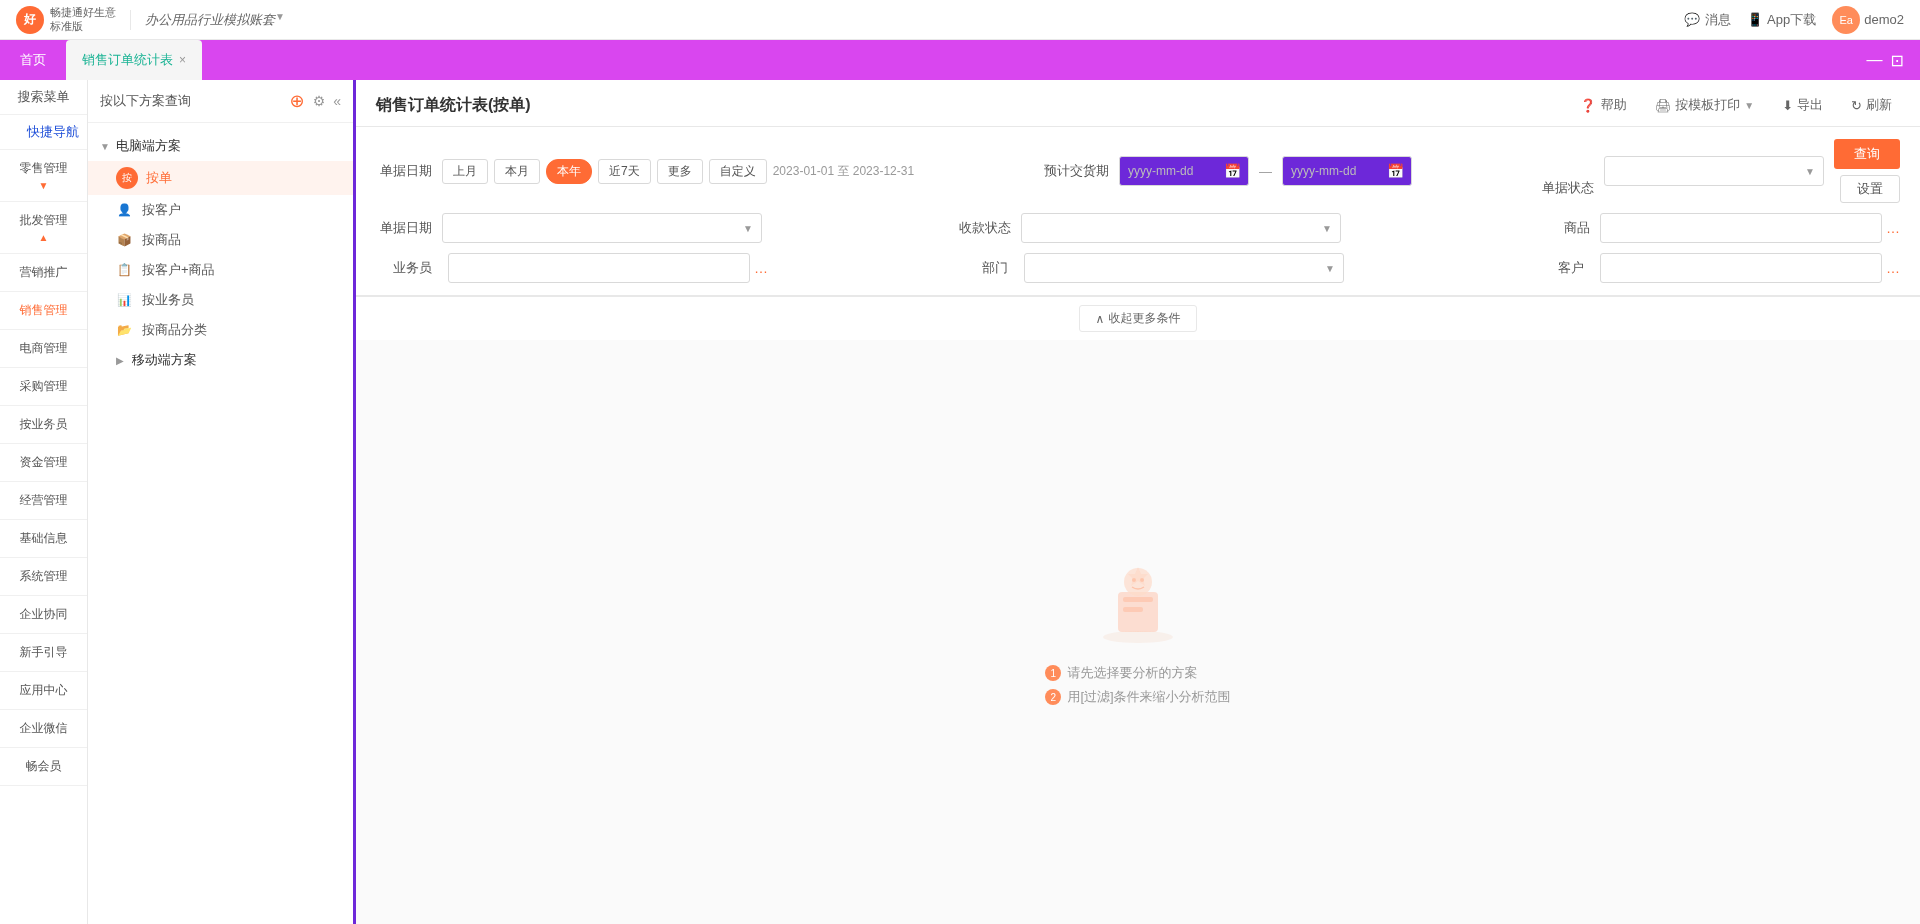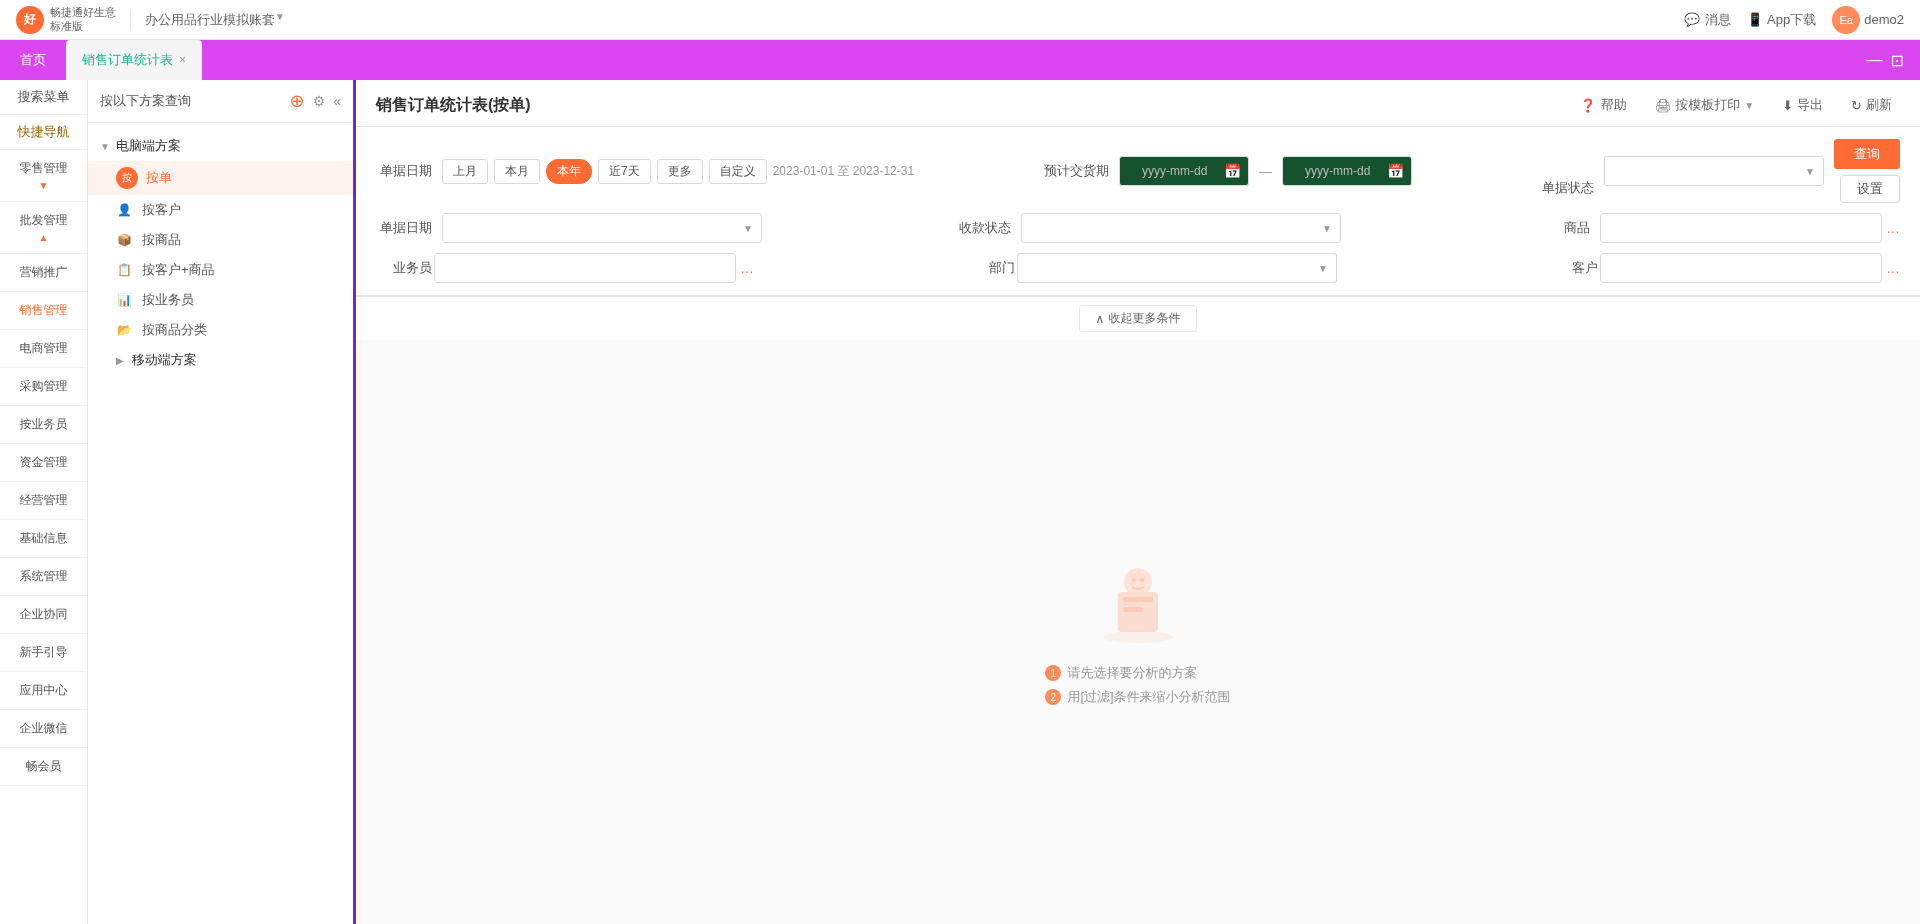--- a/index.html
+++ b/index.html
@@ -12,21 +12,21 @@
       display: flex;
       align-items: center;
       justify-content: space-between;
       padding: 0 16px;
       border-bottom: 1px solid #e8e8e8;
     }
     .top-bar-left { display: flex; align-items: center; gap: 10px; }
     .logo-area { display: flex; align-items: center; gap: 6px; }
     .logo-icon { width: 28px; height: 28px; background: #ff6b35; border-radius: 50%; display: flex; align-items: center; justify-content: center; color: white; font-size: 12px; font-weight: bold; }
     .logo-text { font-size: 11px; color: #666; line-height: 1.2; }
-    .top-bar-center { display: flex; align-items: flex-start; color: #666; font-size: 13px; }
+    .top-bar-center { display: flex; align-items: flex-start; color: #666; font-size: 13px; font-style: italic; }
     .dropdown-arrow { color: #999; font-size: 10px; }
     .top-bar-right { display: flex; align-items: center; gap: 16px; color: #666; font-size: 13px; }
     .top-bar-right-item { display: flex; align-items: center; gap: 4px; cursor: pointer; }
     .avatar { width: 28px; height: 28px; background: #ff8c5a; border-radius: 50%; display: flex; align-items: center; justify-content: center; color: white; font-size: 11px; }
 
     
     .tab-bar {
       height: 40px;
       background: #d946ef;
       display: flex;
@@ -79,21 +79,21 @@
       color: #555;
       font-size: 12px;
       border-bottom: 1px solid #f0f0f0;
       display: flex;
       flex-direction: column;
       align-items: center;
       gap: 3px;
     }
     .sidebar-item.active { color: #ff6b35; }
     .sidebar-search { padding: 8px; border-bottom: 1px solid #f0f0f0; cursor: pointer; color: #555; font-size: 12px; text-align: center; }
-    .sidebar-nav { padding: 8px; border-bottom: 1px solid #f0f0f0; cursor: pointer; color: #a16207; font-size: 12px; text-align: center; }
+    .sidebar-nav { padding: 8px; border-bottom: 1px solid #f0f0f0; cursor: pointer; color: #1d4ed8; font-size: 12px; text-align: right; }
 
     
     .content-area {
       flex: 1;
       display: flex;
       overflow: hidden;
     }
 
     
     .left-panel {
@@ -208,24 +208,24 @@
       min-width: 160px;
       display: flex;
       align-items: center;
       justify-content: space-between;
       cursor: pointer;
     }
     .filter-input {
       height: 30px;
       border: 1px solid #d9d9d9;
       border-radius: 3px;
-      padding: 0 22px;
+      padding: 0 8px;
       font-size: 13px;
       color: #555;
-      background: #14532d;
+      background: #6d28d9;
       min-width: 180px;
       display: flex;
       align-items: center;
       color: #bbb;
     }
     .chevron-down { font-size: 10px; color: #999; }
     .dots-btn { color: #ff6b35; cursor: pointer; font-size: 14px; }
     .filter-dash { color: #999; }
     .calendar-icon { color: #ff8c5a; font-size: 14px; cursor: pointer; }
 
@@ -533,21 +533,21 @@
             <span class="chevron-down">▼</span>
           </div>
           <div style="flex:0.3;"></div>
           <span class="filter-label">商品</span>
           <div style="flex:1;display:flex;align-items:center;justify-content:flex-end;gap:4px;max-width:300px;">
             <div style="flex:1;height:30px;border:1px solid #d9d9d9;border-radius:3px;"></div>
             <span class="dots-btn">…</span>
           </div>
         </div>
 
-        <div style="display:flex;align-items:center;gap:2px;">
+        <div style="display:flex;align-items:center;gap:16px;">
           <span class="filter-label">业务员</span>
           <div style="flex:1;display:flex;align-items:center;gap:4px;max-width:320px;">
             <div style="flex:1;height:30px;border:1px solid #d9d9d9;border-radius:3px;"></div>
             <span class="dots-btn">…</span>
           </div>
           <div style="flex:0.3;"></div>
           <span class="filter-label">部门</span>
           <div class="filter-select" style="flex:1;max-width:320px;">
             <span style="color:#bbb;"></span>
             <span class="chevron-down">▼</span>

